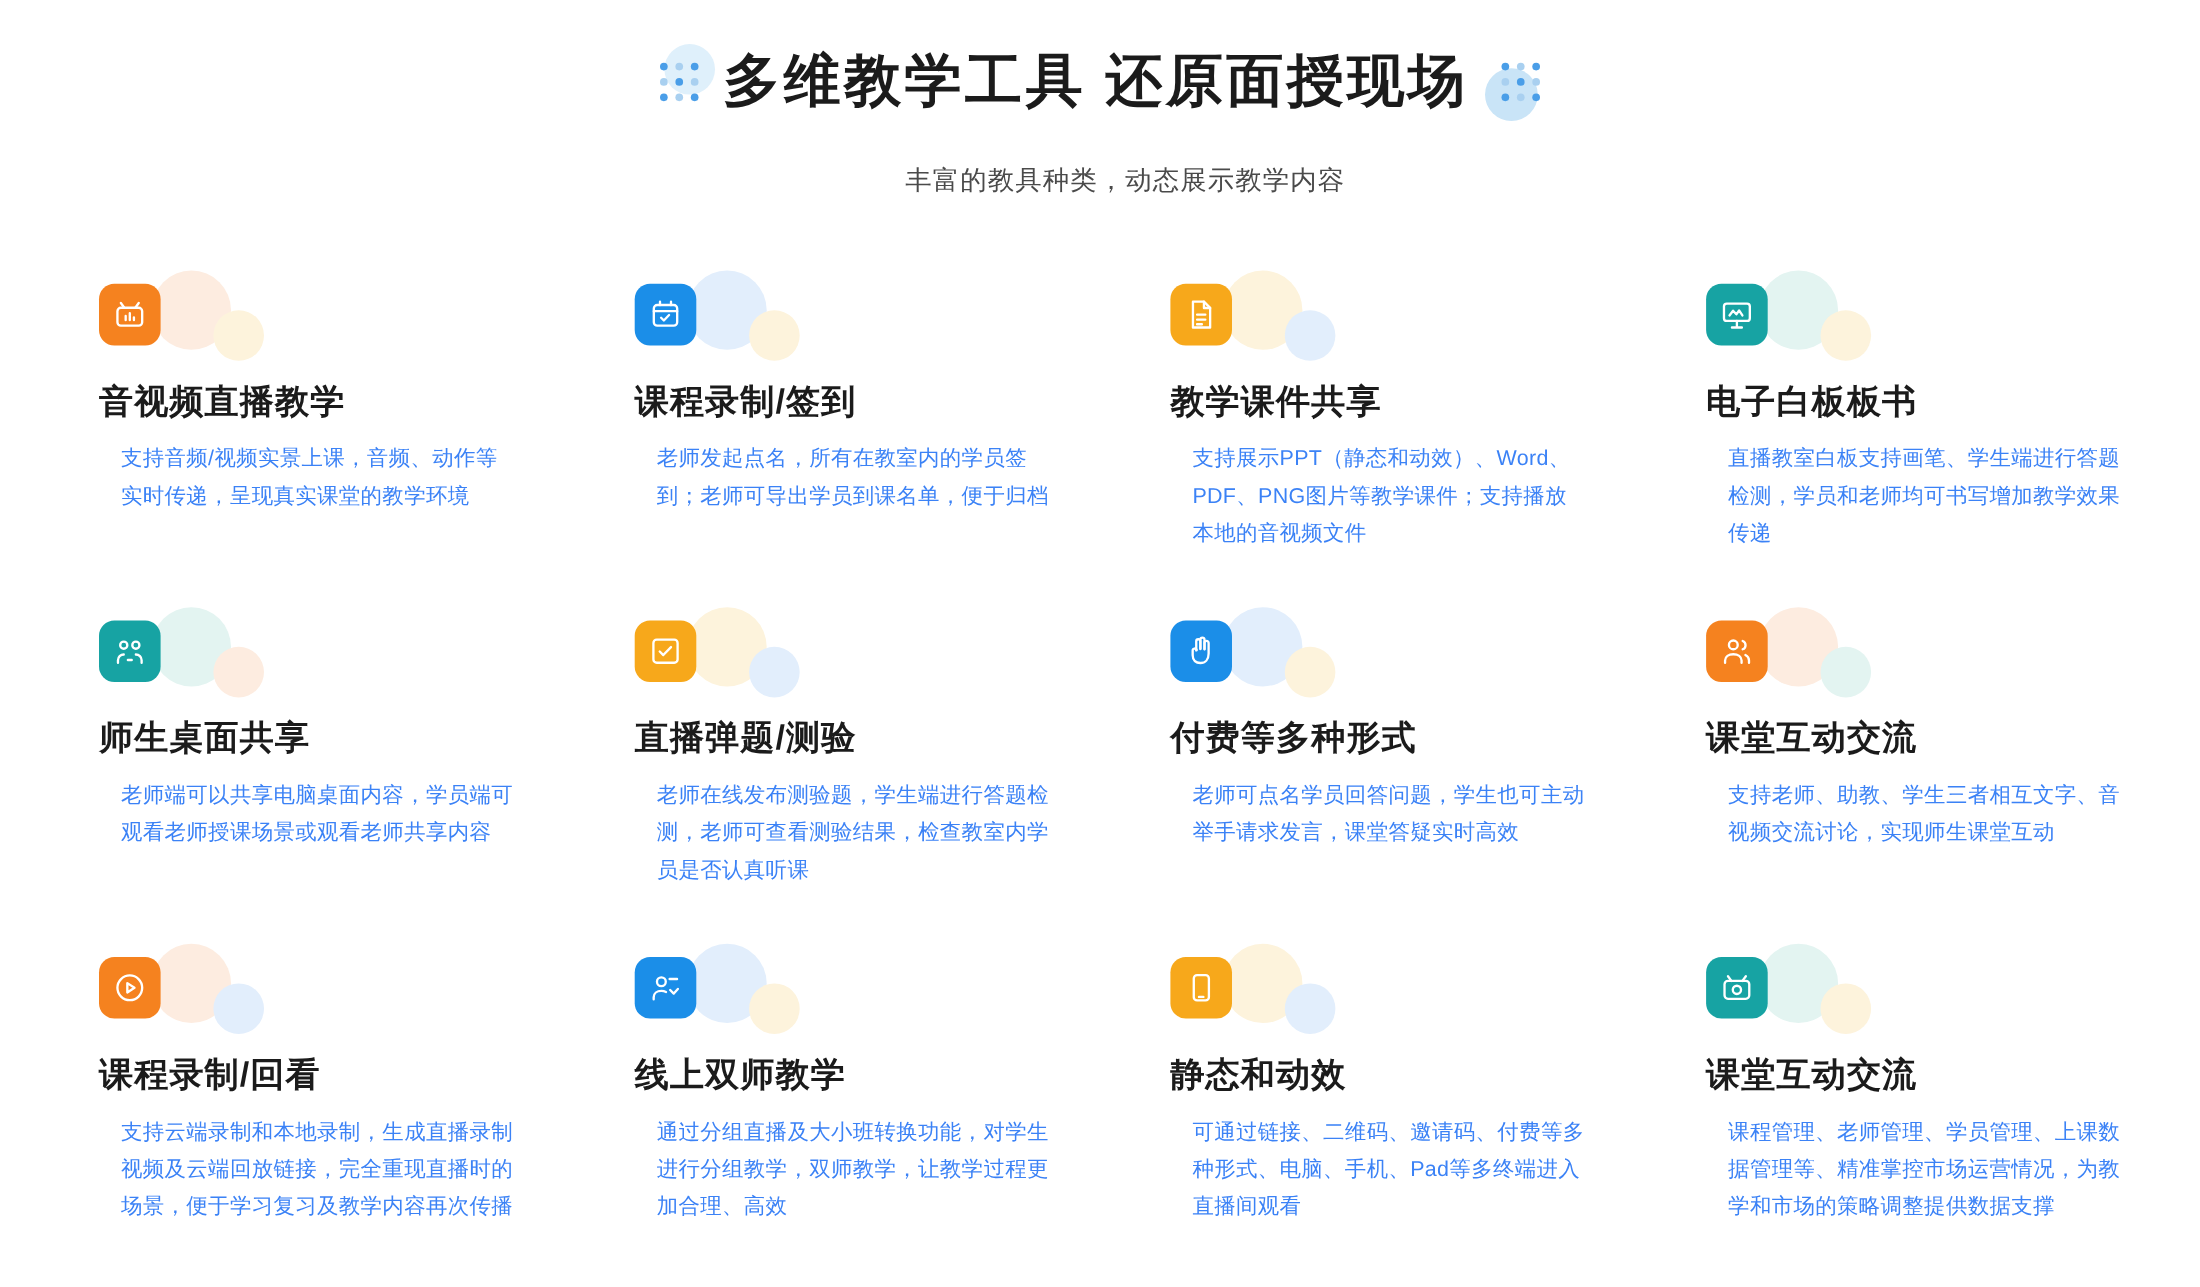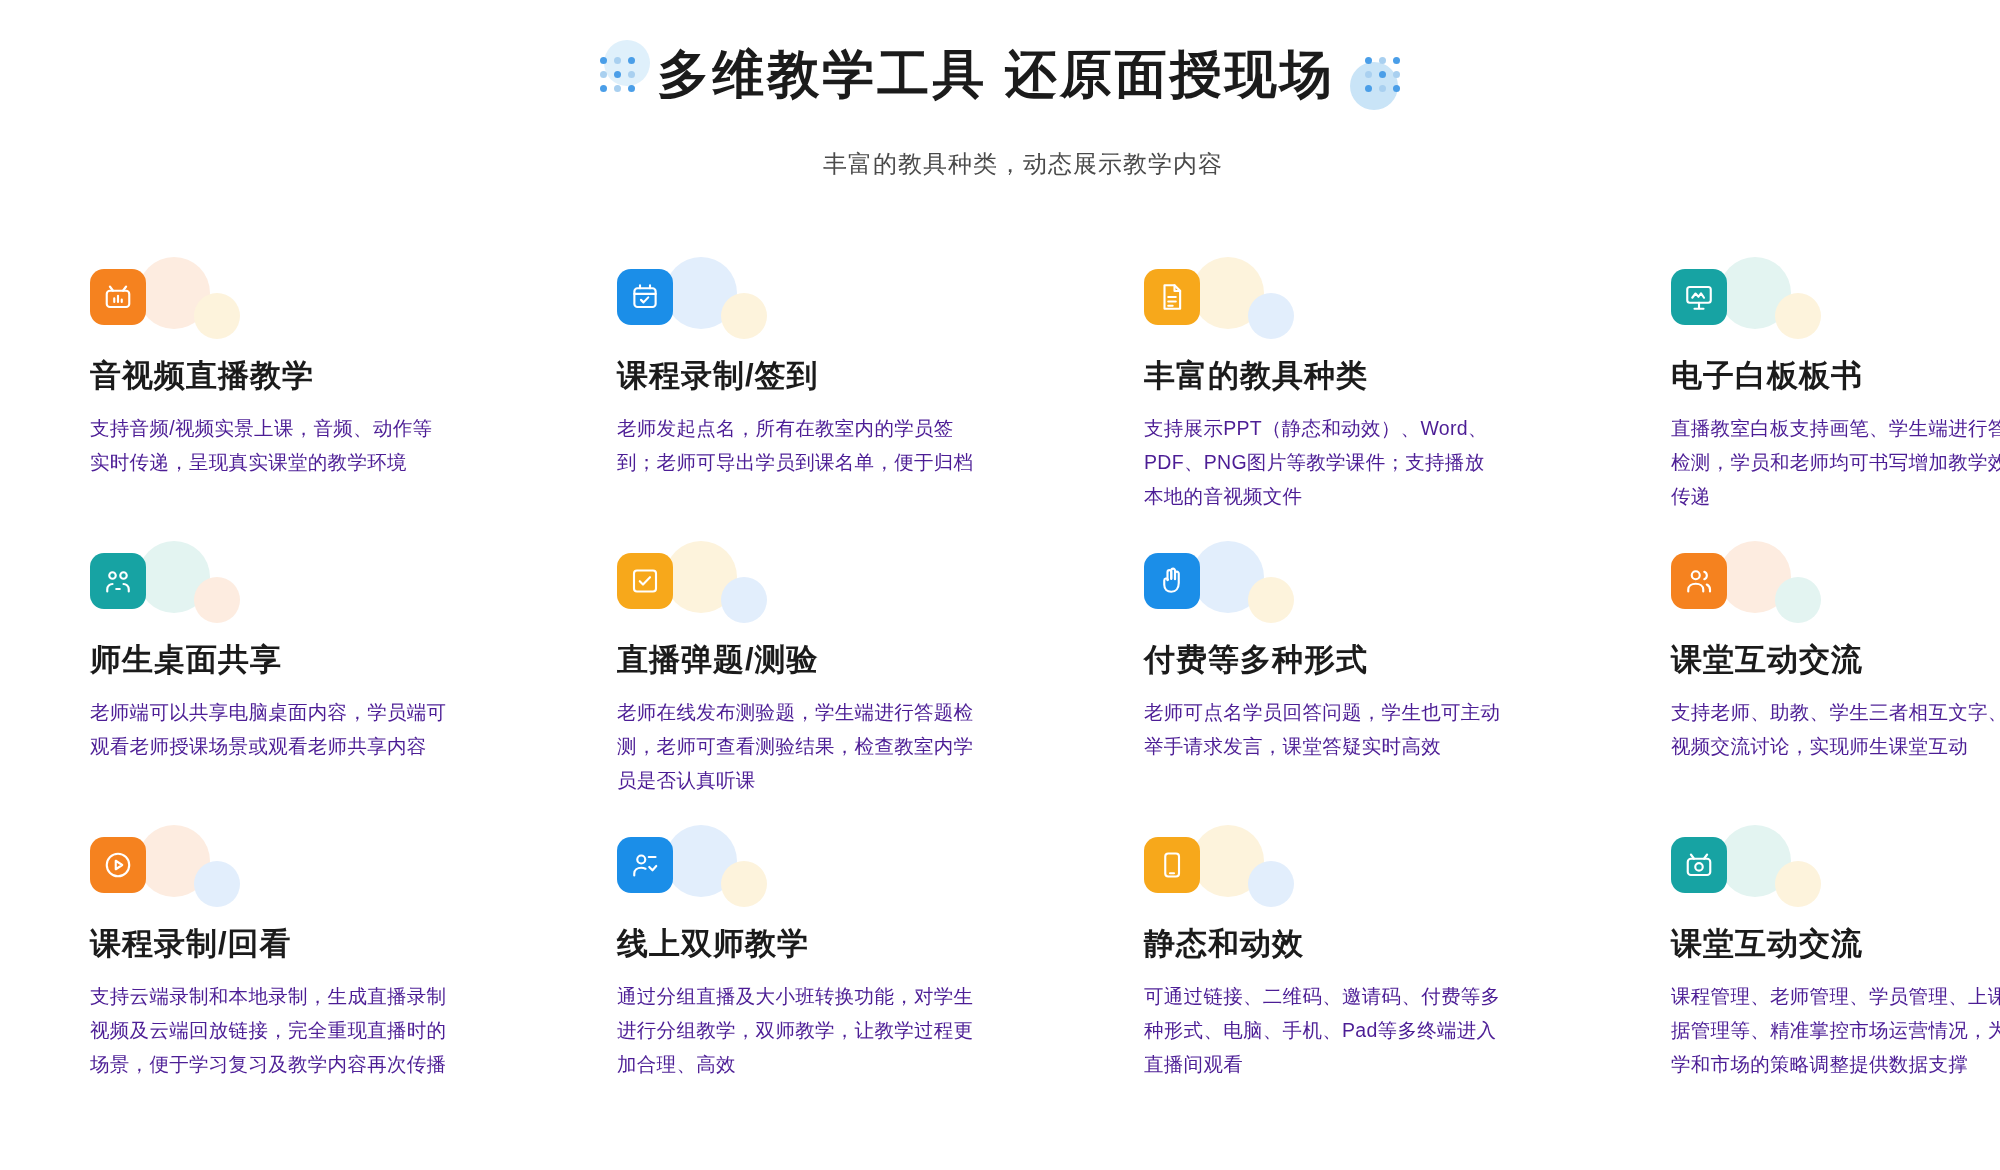--- a/index.html
+++ b/index.html
@@ -85,28 +85,27 @@
     text-align: center;
     font-size: 24px;
     color: #4a4a4a;
     letter-spacing: 1px;
     padding-left: 46px;
   }
 
   
   .grid {
     position: absolute;
-    top: 269px;
+    top: 258px;
     left: 90px;
     width: 1830px;
     display: grid;
     grid-template-columns: repeat(4, 487px);
     grid-column-gap: 0px;
     grid-row-gap: 62px;
-    gap: 40px;
   }
   .cell {
     position: relative;
     width: 400px;
   }
   .icon-wrap {
     position: relative;
     width: 200px;
     height: 76px;
     margin-bottom: 14px;
@@ -141,23 +140,24 @@
     font-weight: bold;
     color: #1b1b1b;
     letter-spacing: 1px;
     margin-bottom: 18px;
     line-height: 1.1;
     white-space: nowrap;
   }
   .cell-desc {
     font-size: 19.5px;
     line-height: 34px;
-    color: #4c1d95;
+    color: #3b82f6;
     width: 360px;
     letter-spacing: 0.3px;
+    margin-left: 20px;
   }
 </style>
 </head>
 <body>
 
 <div class="page">
 
   <div class="header">
     <div class="blob-title-left"></div>
     <div class="blob-title-right"></div>
@@ -225,21 +225,21 @@
           <div class="blob b1" style="background: rgb(253, 243, 220);"></div>
           <div class="blob b2" style="background: rgb(226, 238, 252);"></div>
           <div class="icon-tile" style="background: rgb(247, 168, 27);">
             <svg width="30" height="30" viewBox="0 0 24 24" fill="none" stroke="#fff" stroke-width="1.7" stroke-linecap="round" stroke-linejoin="round">
               <path d="M6 2.6h8l4.5 4.5v14.3H6z"></path>
               <path d="M14 2.6v4.6h4.5"></path>
               <path d="M9 12h6M9 15.6h6M9 19h3.5"></path>
             </svg>
           </div>
         </div>
-        <div class="cell-title">丰富的教具种类</div>
+        <div class="cell-title">教学课件共享</div>
         <div class="cell-desc">支持展示PPT（静态和动效）、Word、PDF、PNG图片等教学课件；支持播放本地的音视频文件</div>
       </div>
       <div class="cell">
         <div class="icon-wrap">
           <div class="blob b1" style="background: rgb(227, 244, 241);"></div>
           <div class="blob b2" style="background: rgb(253, 243, 220);"></div>
           <div class="icon-tile" style="background: rgb(23, 163, 163);">
             <svg width="30" height="30" viewBox="0 0 24 24" fill="none" stroke="#fff" stroke-width="1.7" stroke-linecap="round" stroke-linejoin="round">
               <rect x="2.6" y="4" width="18.8" height="12.6" rx="2"></rect>
               <path d="M12 16.6v4.8M8.4 21.4h7.2"></path>

